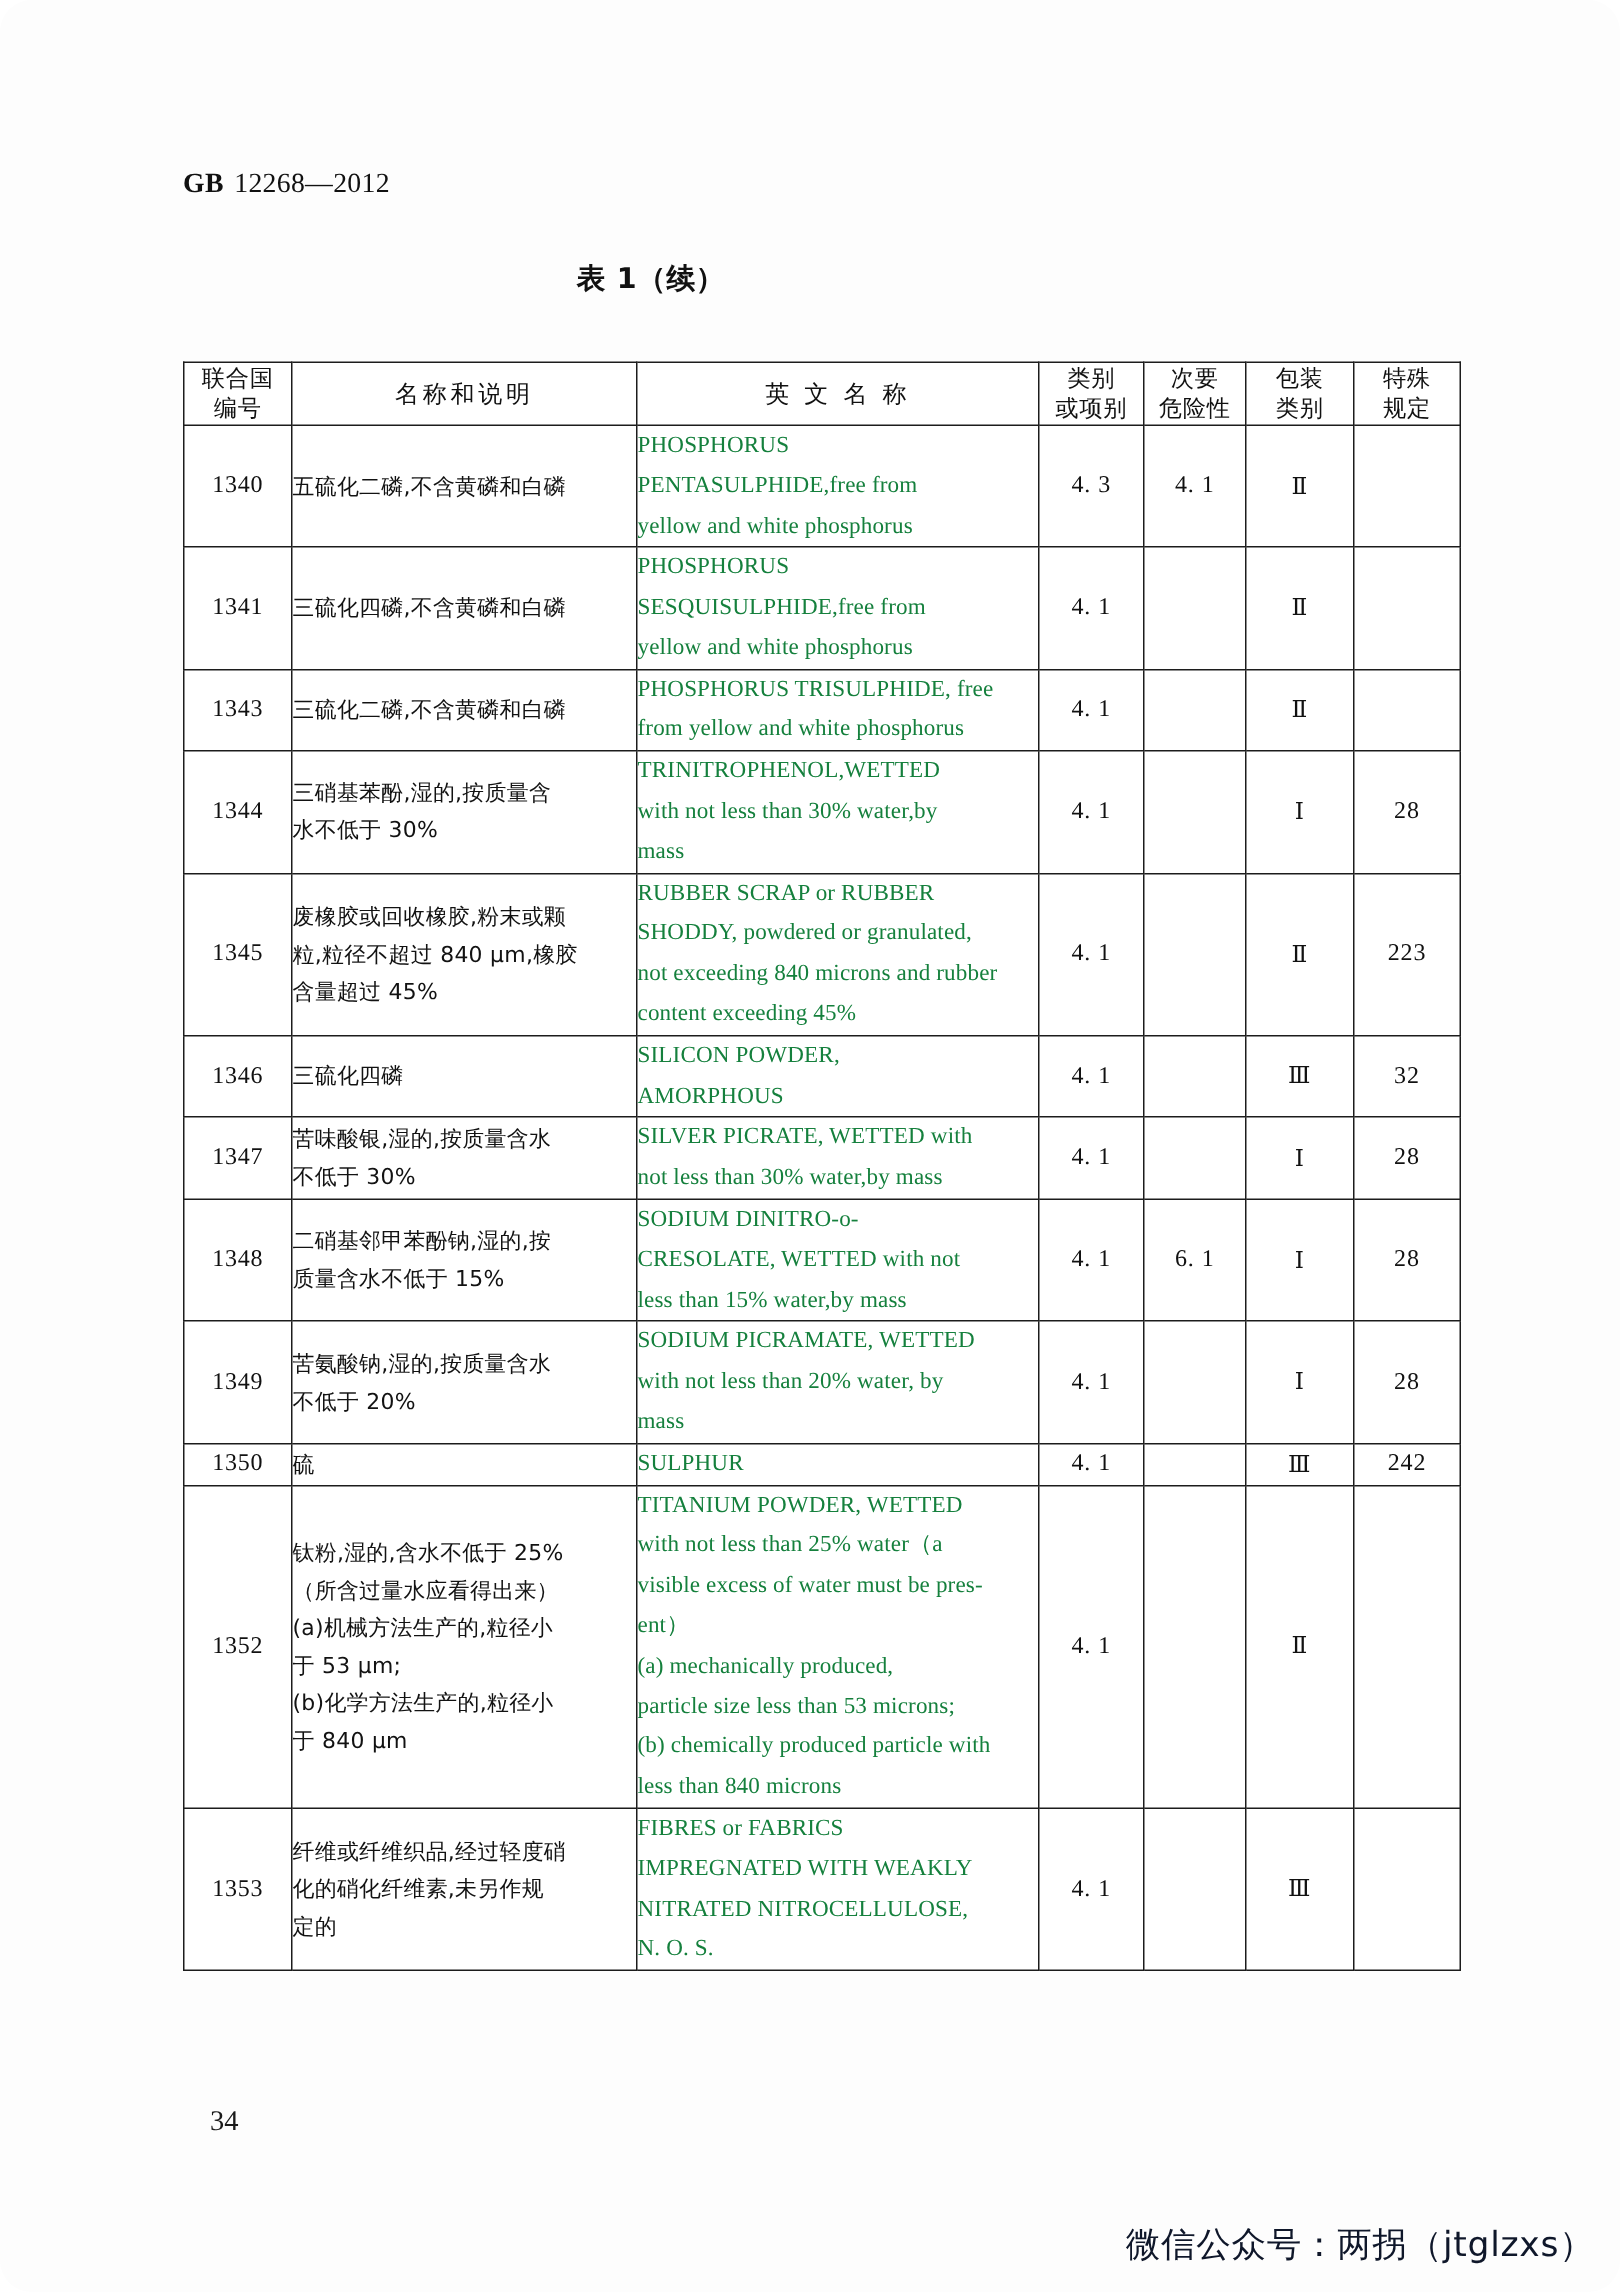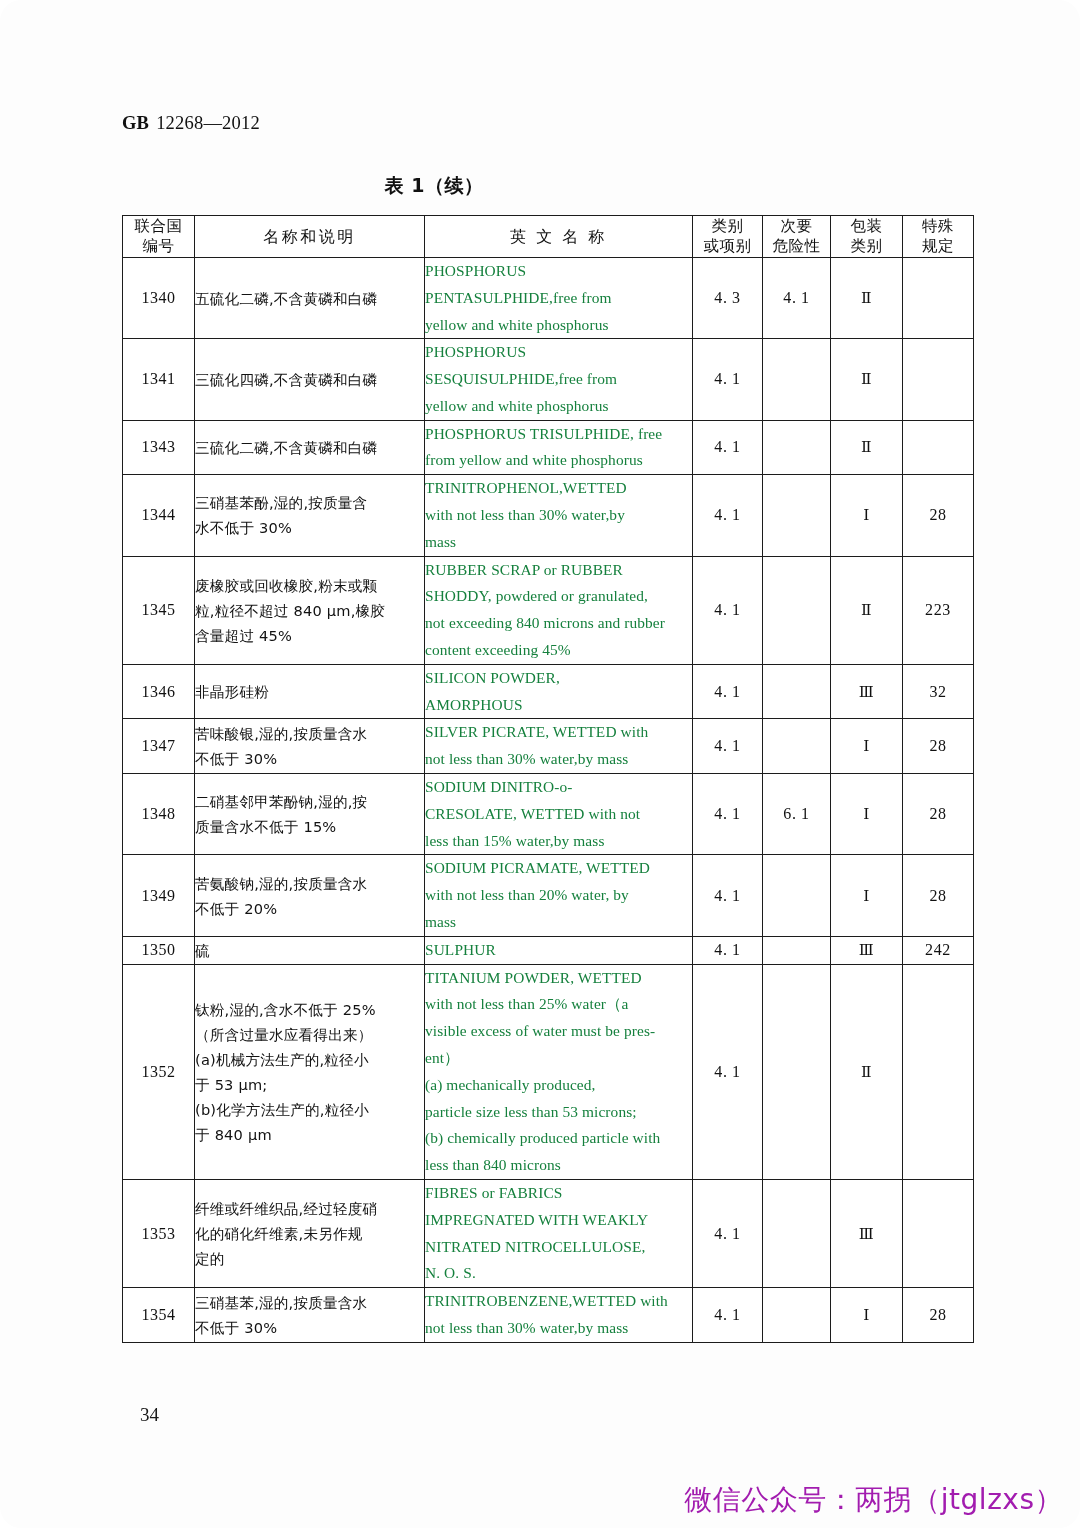--- a/index.html
+++ b/index.html
@@ -58,20 +58,21 @@
     position: absolute;
     left: 122px;
     top: 215px;
     width: 851px;
   }
   table.dg {
     border-collapse: collapse;
     width: 851px;
     table-layout: fixed;
     background: #fff;
+    margin-top: 26px;
   }
   table.dg td, table.dg th {
     border: 1.3px solid #1c1c1c;
     padding: 0;
     vertical-align: middle;
     font-weight: normal;
   }
 
   
   col.c-un    { width: 72px;  }
@@ -148,22 +149,22 @@
     font-family: "Liberation Serif", "DejaVu Serif", serif;
     color: #1a1a1a;
   }
 
   
   .watermark {
     position: absolute;
     right: 17px;
     top: 1481px;
     font-family: "DejaVu Sans", "Liberation Sans", sans-serif;
-    font-size: 28px;
-    color: #a21caf;
+    font-size: 23px;
+    color: #0f172a;
     letter-spacing: 0.5px;
     white-space: nowrap;
   }
 </style>
 </head>
 <body>
 
 <div class="page">
 
   <div class="std-header">
@@ -288,21 +289,21 @@
               <span class="en-line">content exceeding 45%</span>
             </td>
             <td class="cls">4. 1</td>
             <td class="sec"></td>
             <td class="pkg">Ⅱ</td>
             <td class="spc">223</td>
           </tr>
           <tr>
             <td class="un">1346</td>
             <td class="cn">
-              <span class="cn-line">非晶形硅粉</span>
+              <span class="cn-line">三硫化四磷</span>
             </td>
             <td class="en">
               <span class="en-line">SILICON POWDER,</span>
               <span class="en-line">AMORPHOUS</span>
             </td>
             <td class="cls">4. 1</td>
             <td class="sec"></td>
             <td class="pkg">Ⅲ</td>
             <td class="spc">32</td>
           </tr>
@@ -402,35 +403,20 @@
               <span class="en-line">FIBRES or FABRICS</span>
               <span class="en-line">IMPREGNATED  WITH  WEAKLY</span>
               <span class="en-line">NITRATED   NITROCELLULOSE,</span>
               <span class="en-line">N. O. S.</span>
             </td>
             <td class="cls">4. 1</td>
             <td class="sec"></td>
             <td class="pkg">Ⅲ</td>
             <td class="spc"></td>
           </tr>
-          <tr>
-            <td class="un">1354</td>
-            <td class="cn">
-              <span class="cn-line">三硝基苯,湿的,按质量含水</span>
-              <span class="cn-line">不低于 30%</span>
-            </td>
-            <td class="en">
-              <span class="en-line">TRINITROBENZENE,WETTED with</span>
-              <span class="en-line">not less than 30% water,by mass</span>
-            </td>
-            <td class="cls">4. 1</td>
-            <td class="sec"></td>
-            <td class="pkg">Ⅰ</td>
-            <td class="spc">28</td>
-          </tr>
         </tbody>
     </table>
   </div>
 
   <div class="folio">34</div>
 
   <div class="watermark">微信公众号：两拐（jtglzxs）</div>
 
 </div>
 

